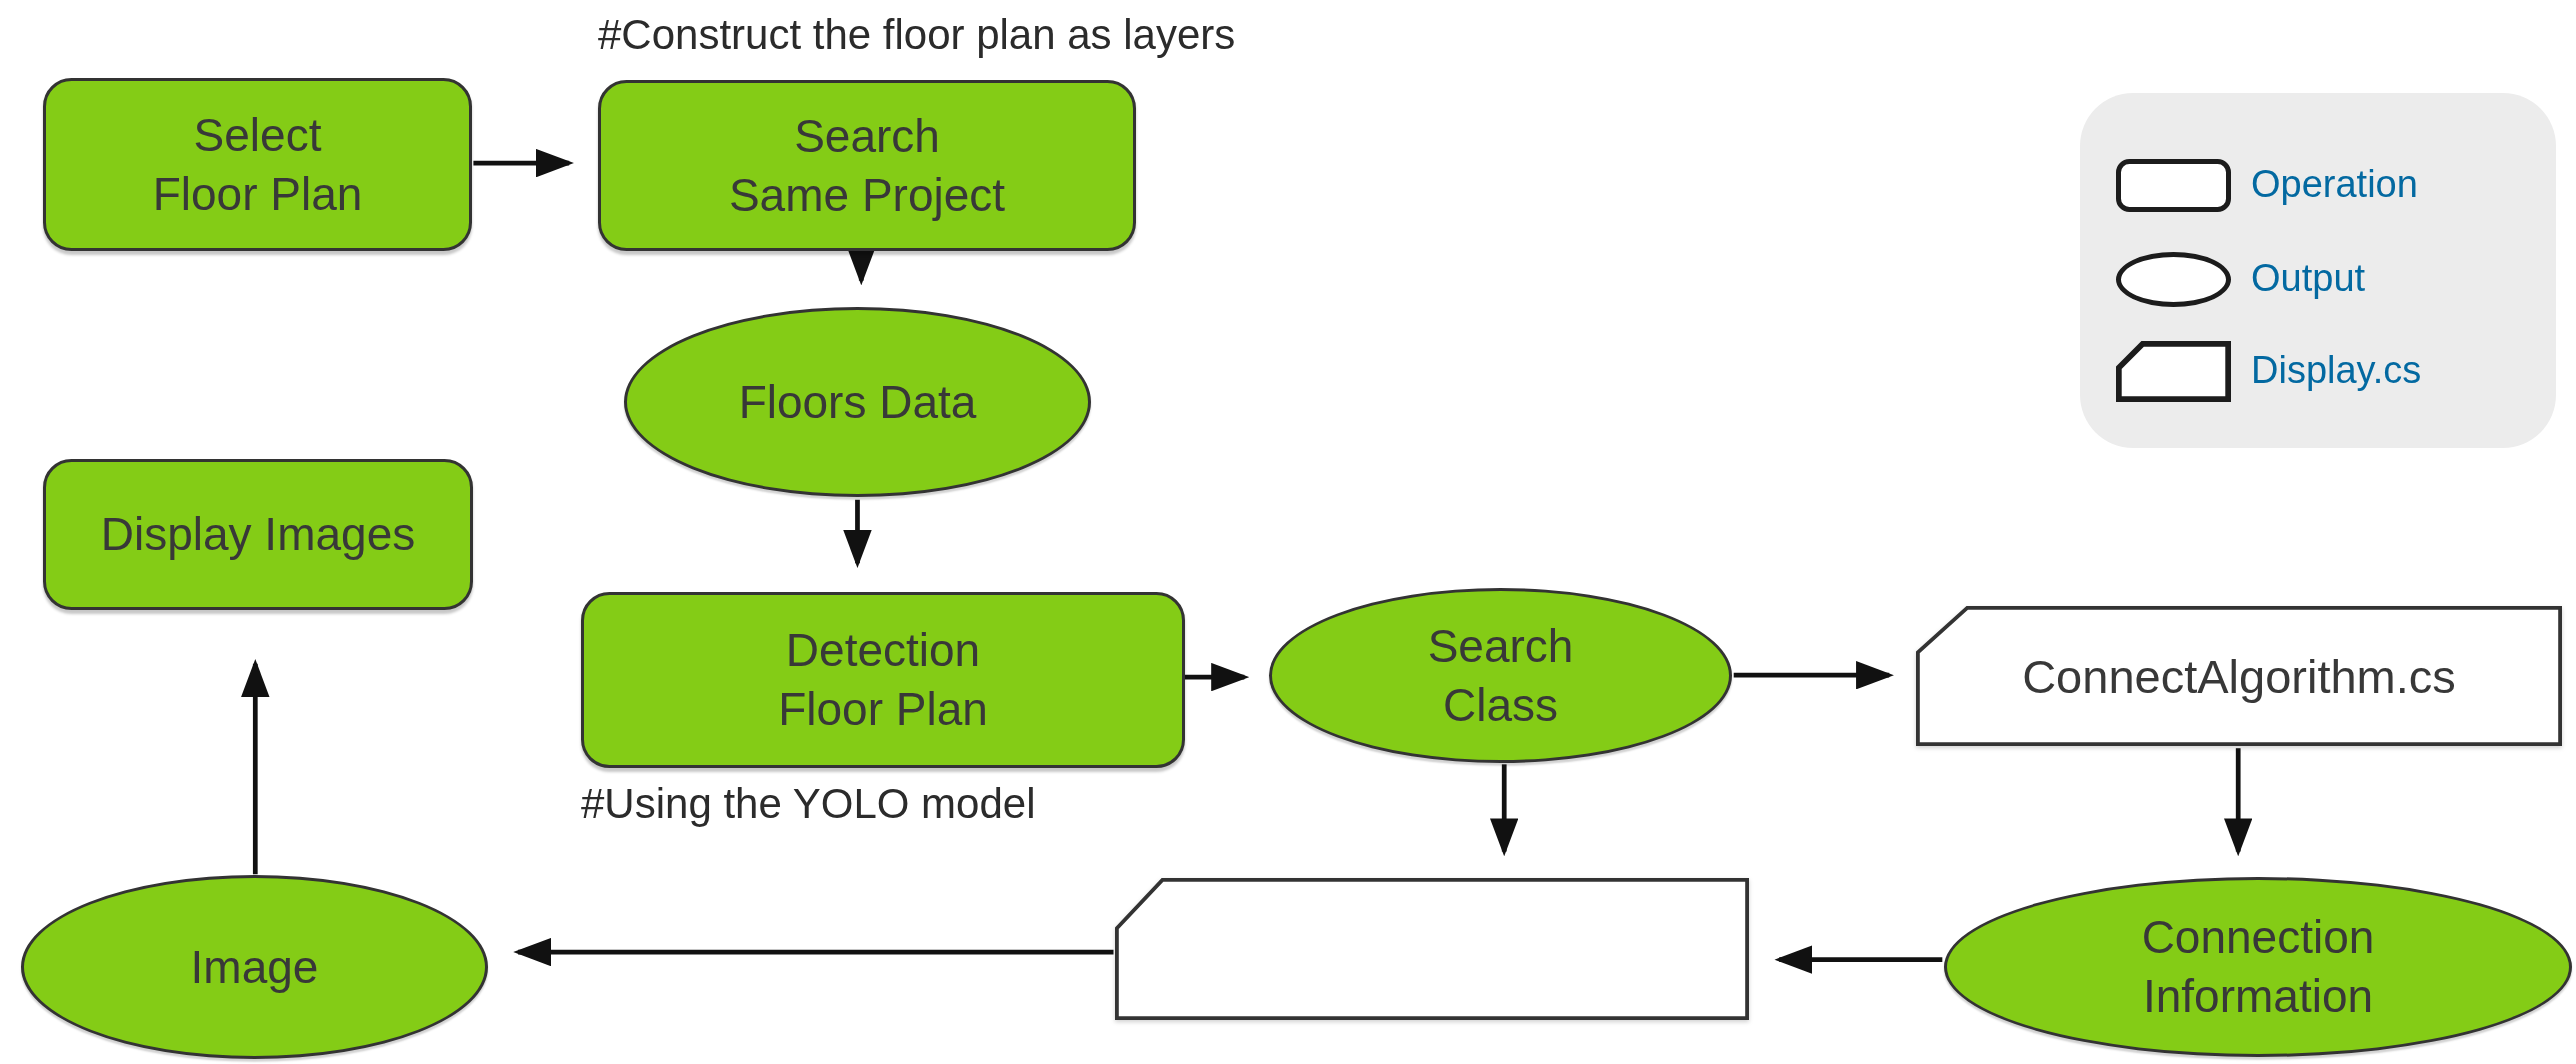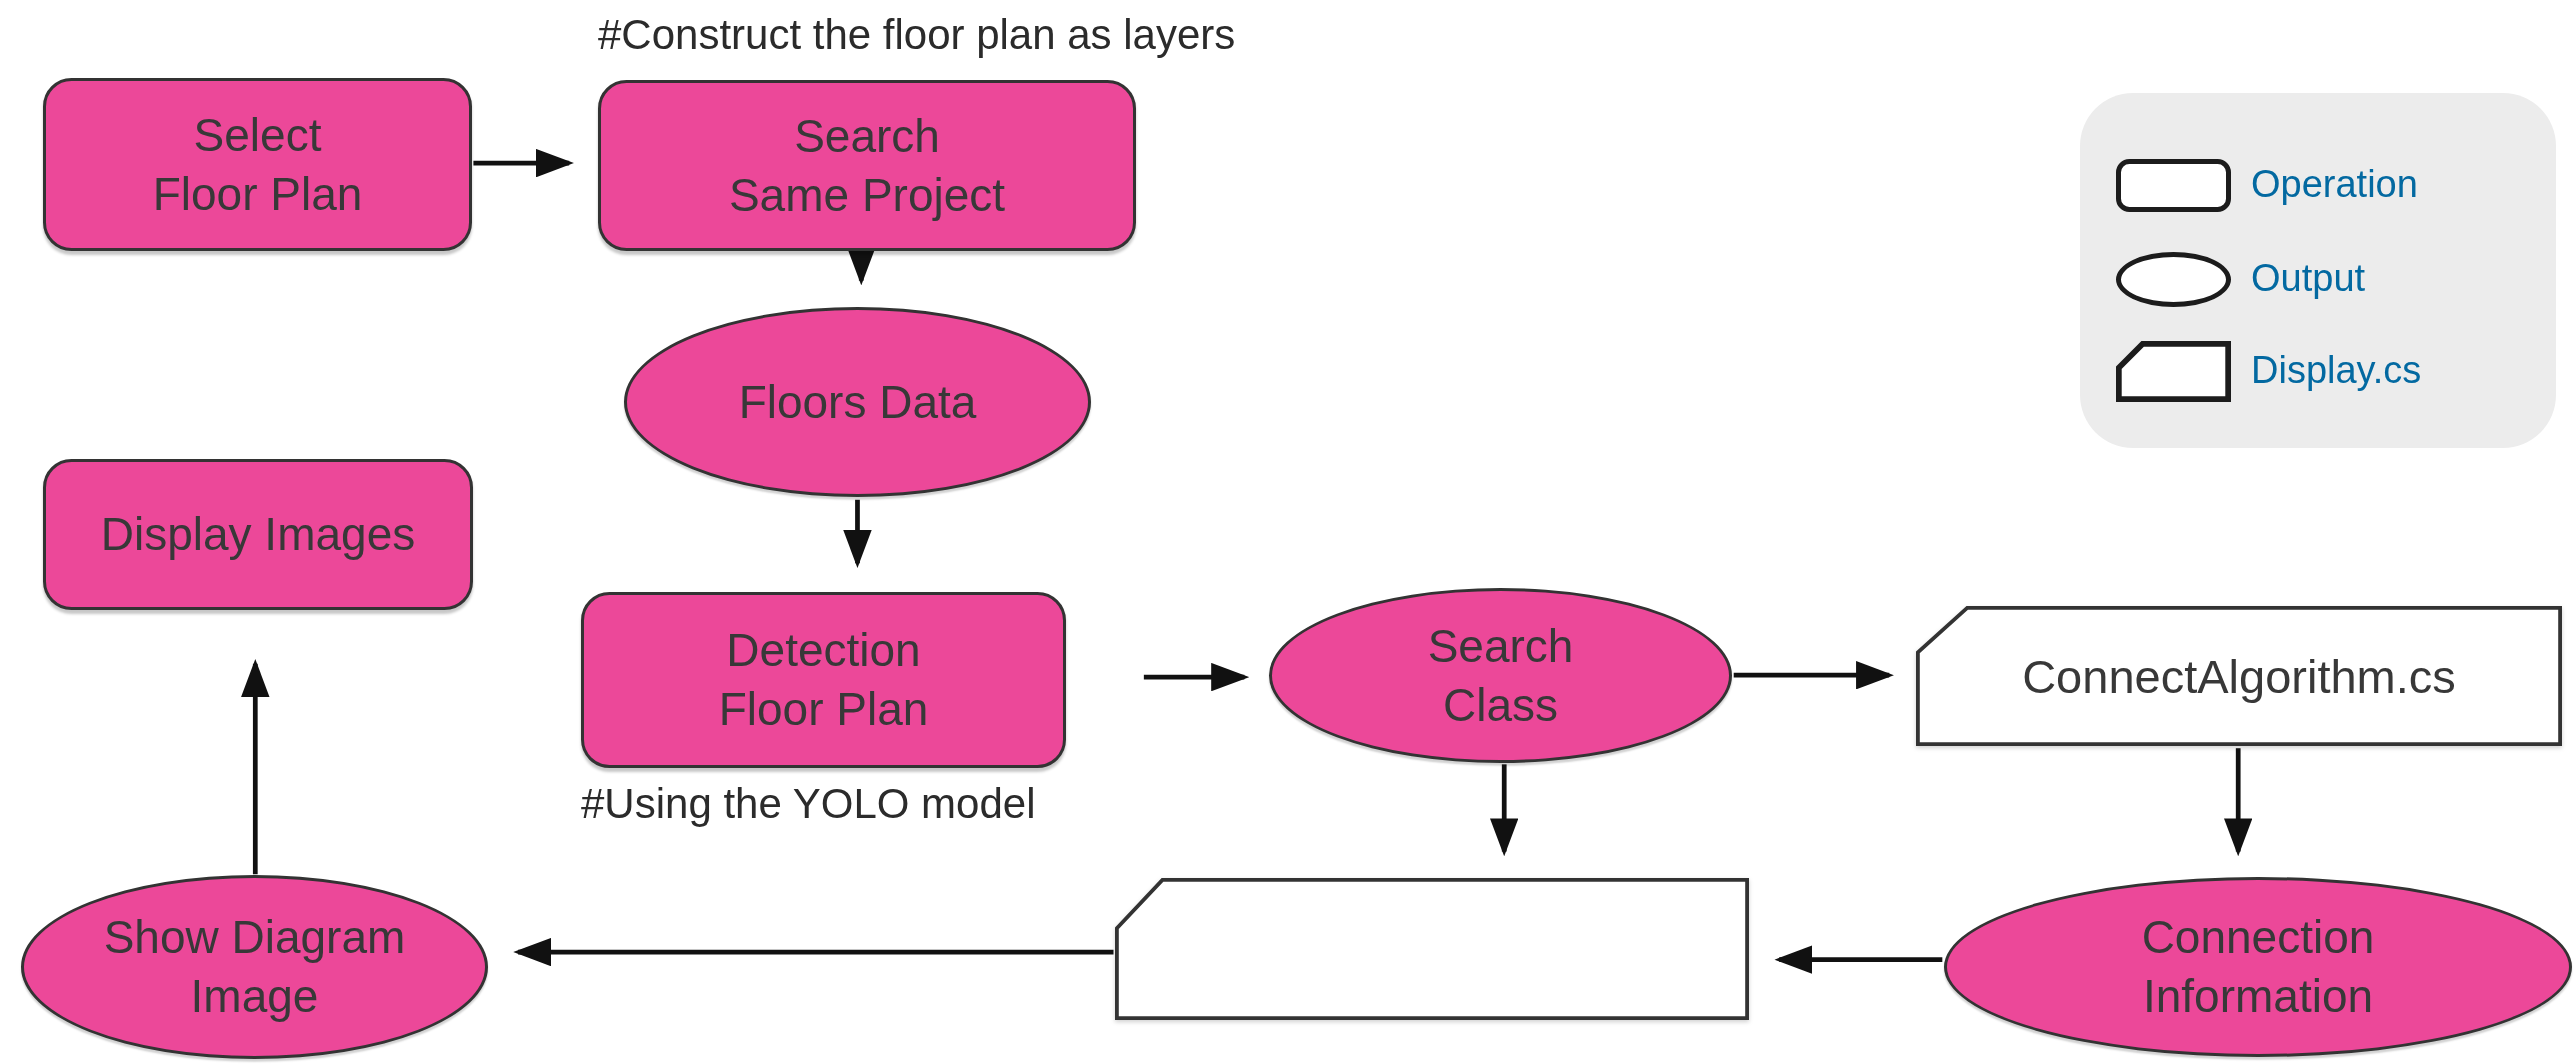--- a/index.html
+++ b/index.html
@@ -17,21 +17,21 @@
     left: 0; top: 0;
     width: 2576px; height: 1064px;
   }
   .node {
     position: absolute;
     display: flex;
     flex-direction: column;
     align-items: center;
     justify-content: center;
     text-align: center;
-    background: #ec4899;
+    background: #84cc16;
     box-sizing: border-box;
     font-size: 46px;
     line-height: 59px;
     color: #383838;
   }
   .node.op {
     border: 3.8px solid #333333;
     border-radius: 28.5px;
     box-shadow: 0 3.8px 2.8px rgba(0,0,0,0.22);
   }
@@ -128,41 +128,40 @@
 
   <div class="node op" style="left:598px; top:80px; width:538px; height:171px;">
     <span class="ln">Search</span>
     <span class="ln">Same Project</span>
   </div>
 
   <div class="node op" style="left:43px; top:459px; width:430px; height:151px;">
     <span class="ln">Display Images</span>
   </div>
 
-  <div class="node op" style="left:581px; top:592px; width:485px; height:176px;">
+  <div class="node op" style="left:581px; top:592px; width:604px; height:176px;">
     <span class="ln">Detection</span>
     <span class="ln">Floor Plan</span>
   </div>
 
   <div class="node el" style="left:624px; top:307px; width:467px; height:190px;">
     <span class="ln">Floors Data</span>
   </div>
 
   <div class="node el" style="left:1269px; top:588px; width:463px; height:175px;">
     <span class="ln">Search</span>
     <span class="ln">Class</span>
   </div>
 
   <div class="node el" style="left:1944px; top:877px; width:628px; height:180px;">
     <span class="ln">Connection</span>
     <span class="ln">Information</span>
   </div>
 
   <div class="node el" style="left:21px; top:875px; width:467px; height:184px;">
-    <span class="ln">Show Diagram</span>
     <span class="ln">Image</span>
   </div>
 
   <div class="node card" style="left:1916px; top:606px; width:646px; height:140px;">
     <svg class="cardbg" viewBox="0 0 681 148" preserveAspectRatio="none">
       <polygon points="54,2 679,2 679,146 2,146 2,49"></polygon>
     </svg>
     <span class="ln">ConnectAlgorithm.cs</span>
   </div>
 

